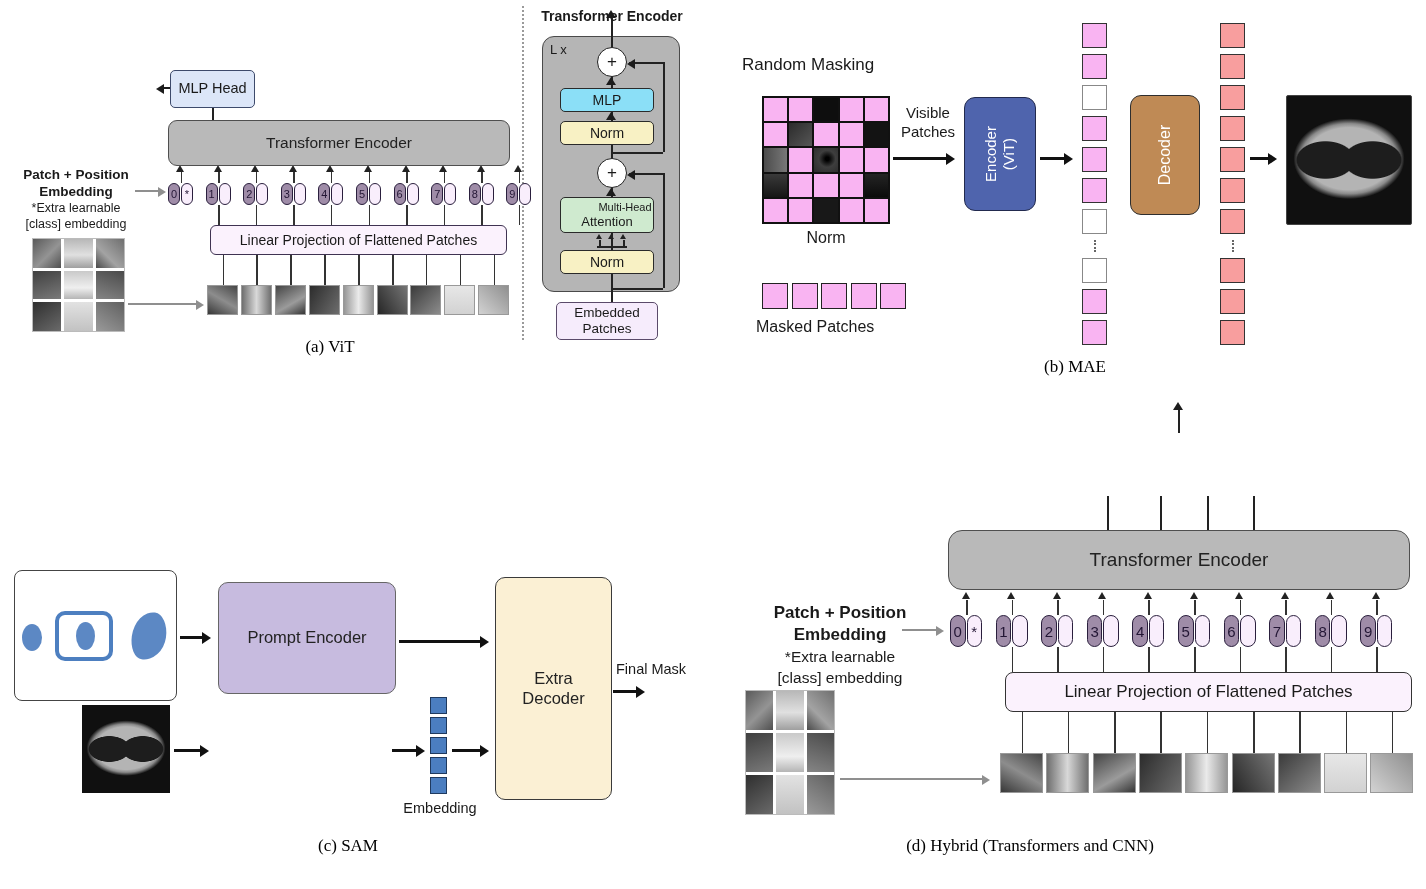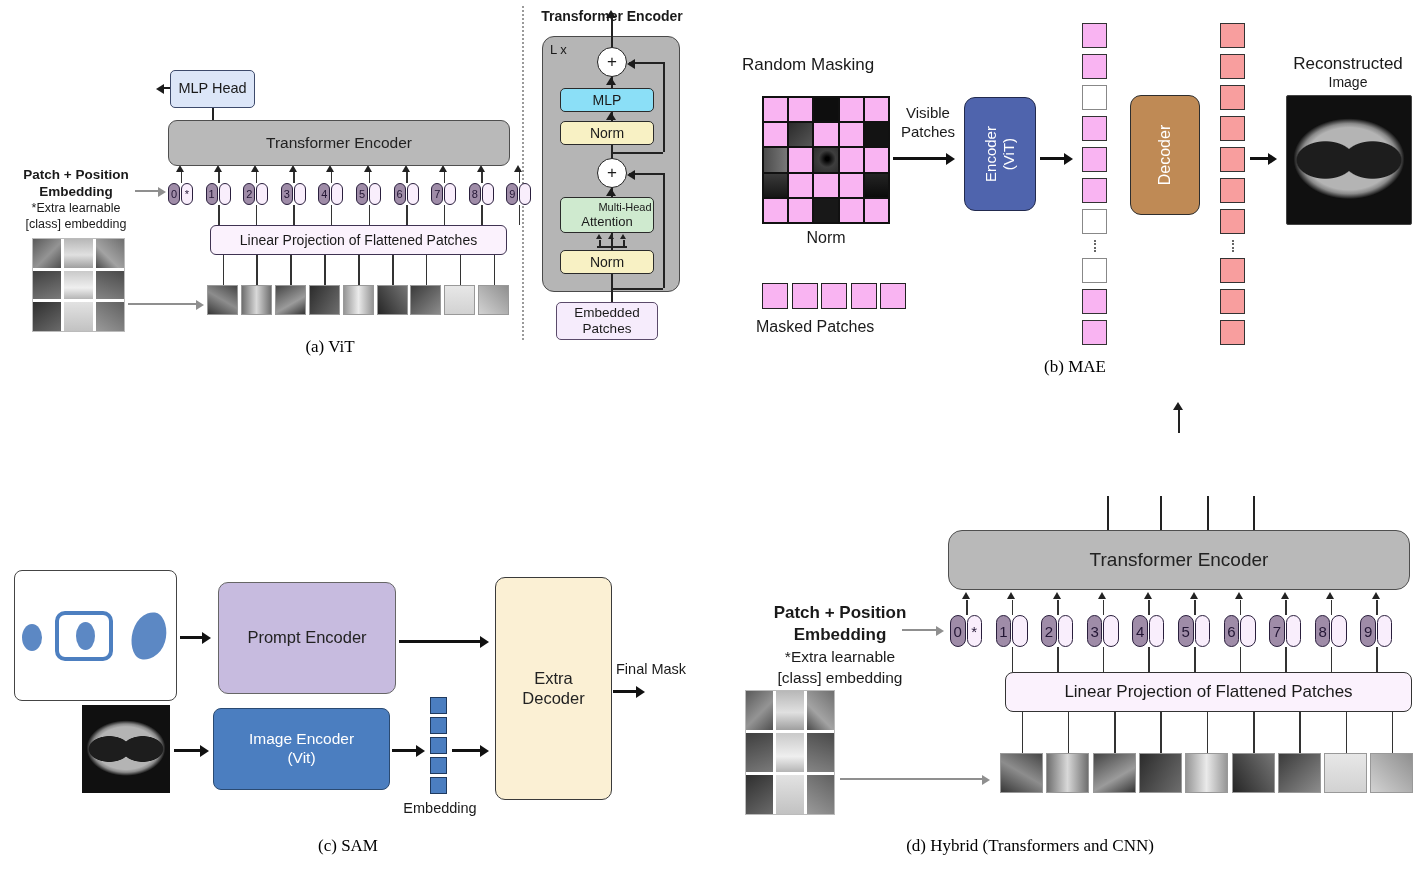--- a/index.html
+++ b/index.html
@@ -104,24 +104,20 @@
       <div>(ViT)</div>
     </div>
   </div>
 
   <div class="box" style="left:1130px;top:95px;width:70px;height:120px;background:#bf8a55;border:1.5px solid #2e2e2e;border-radius:11px;">
     <div class="vtext" style="font-size:16px;">Decoder</div>
   </div>
 
   <div class="abs" style="left:756px;top:318px;font-size:16px;z-index:2;">Masked Patches</div>
 
-  <div class="abs" style="left:1270px;top:53px;width:156px;text-align:center;z-index:2;">
-    <div style="font-size:17px;line-height:21px;">Reconstructed</div>
-    <div style="font-size:14px;line-height:17px;">Image</div>
-  </div>
 
   <div class="abs ct" style="left:1286px;top:95px;width:126px;height:130px;border:1px solid #444;border-radius:2px;z-index:2;"></div>
 
   <div class="caption" style="left:975px;top:357px;width:200px;">(b) MAE</div>
 
   <div class="abs" style="left:14px;top:570px;width:163px;height:131px;background:#fff;border:1.6px solid #444;border-radius:8px;z-index:2;"></div>
   <div class="abs" style="left:22px;top:624px;width:20px;height:27px;background:#5c88c4;border-radius:50%;z-index:3;"></div>
   <div class="abs" style="left:55px;top:611px;width:58px;height:50px;border:4.5px solid #4d7fc0;border-radius:10px;z-index:3;"></div>
   <div class="abs" style="left:76px;top:622px;width:19px;height:28px;background:#5c88c4;border-radius:50%;z-index:3;"></div>
   <div class="abs" style="left:132px;top:612px;width:34px;height:48px;background:#5c88c4;border-radius:58% 42% 62% 38% / 55% 48% 52% 45%;transform:rotate(8deg);z-index:3;"></div>
@@ -132,24 +128,20 @@
 
   <div class="box" style="left:495px;top:577px;width:117px;height:223px;background:#fbf0d4;border:1.5px solid #3a3a3a;border-radius:10px;">
     <div style="font-size:16.5px;color:#222;">Extra</div>
     <div style="font-size:16.5px;color:#222;">Decoder</div>
   </div>
 
   <div class="abs" style="left:616px;top:661px;font-size:14.5px;z-index:2;">Final Mask</div>
 
   <div class="abs ct" style="left:82px;top:705px;width:88px;height:88px;z-index:2;"></div>
 
-  <div class="box" style="left:213px;top:708px;width:177px;height:82px;background:#4b7ec0;border:1.4px solid #2a4a72;border-radius:8px;">
-    <div style="font-size:15.5px;color:#fff;">Image Encoder</div>
-    <div style="font-size:15.5px;color:#fff;">(Vit)</div>
-  </div>
 
   <div class="abs" style="left:402px;top:800px;width:76px;text-align:center;font-size:14.5px;z-index:2;">Embedding</div>
 
   <div class="caption" style="left:248px;top:836px;width:200px;">(c) SAM</div>
 
 
   <div class="box" style="left:948px;top:530px;width:462px;height:60px;background:#b9b9b9;border:1.6px solid #4f4f4f;border-radius:14px;">
     <div style="font-size:19px;color:#222;">Transformer Encoder</div>
   </div>
 

